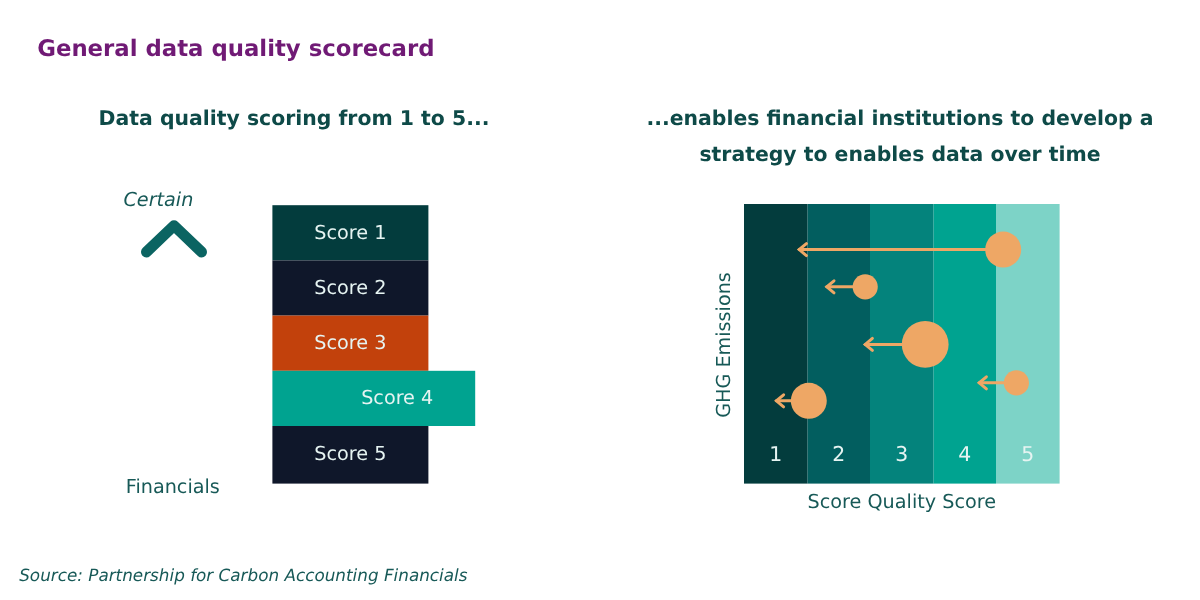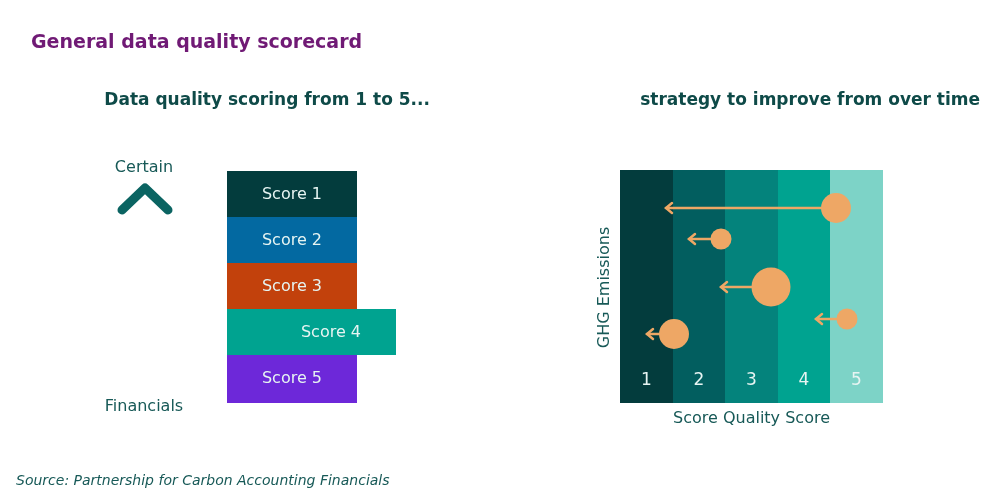--- a/index.html
+++ b/index.html
@@ -1,56 +1,57 @@
 <!DOCTYPE html>
 <html><head>
 <meta charset="utf-8">
 <style>
   html,body{margin:0;padding:0;background:#ffffff;}
   body{width:1000px;height:500px;position:relative;overflow:hidden;font-family:"DejaVu Sans",sans-serif;}
   .abs{position:absolute;}
   .title{left:0;width:1000px;top:30px;text-align:left;color:#701a75;font-weight:bold;font-size:19px;padding-left:31px;}
-  .sub{color:#0e4a48;font-weight:bold;font-size:17px;text-align:right;line-height:30px;}
+  .sub{color:#0e4a48;font-weight:bold;font-size:17px;text-align:center;line-height:30px;}
   .lbl{color:#175957;font-size:16px;text-align:center;}
   .score{position:absolute;left:0;width:130px;height:46px;line-height:46px;text-align:center;color:#e6f4f2;font-size:16px;}
   .col{position:absolute;top:0;height:233px;}
   .num{position:absolute;bottom:14px;width:100%;text-align:center;color:#e6f4f2;font-size:17px;}
   .source{left:16px;top:472px;font-style:italic;font-size:14px;color:#175957;}
 </style>
 </head>
 <body>
 
 <div class="abs title">General data quality scorecard</div>
 
 <div class="abs sub" style="left:60px;width:370px;top:84px;">Data quality scoring from 1 to 5...</div>
 
-<div class="abs lbl" style="left:94px;width:100px;top:157px;">Certain</div>
+<div class="abs lbl" style="left:82px;width:100px;top:157px;font-style:italic;">Certain</div>
 <div class="abs lbl" style="left:94px;width:100px;top:396px;">Financials</div>
 
 <svg class="abs" style="left:110px;top:180px;" width="70" height="215">
   <defs>
     <linearGradient id="ag" x1="0" y1="0" x2="0" y2="1">
       <stop offset="0" stop-color="#0b6462"></stop>
       <stop offset="1" stop-color="#c7ebe6"></stop>
     </linearGradient>
   </defs>
   <line x1="35" y1="8" x2="35" y2="205" stroke="url(#ag)" stroke-width="9" stroke-linecap="round"></line>
   <polyline points="12,30 35,8 58,30" fill="none" stroke="#0b6462" stroke-width="9" stroke-linecap="round" stroke-linejoin="round"></polyline>
 </svg>
 
 <div class="abs" style="left:227px;top:171px;width:130px;height:280px;">
   <div class="score" style="top:0;background:#033c3d;">Score 1</div>
-  <div class="score" style="top:46px;background:#0369a1;">Score 2</div>
+  <div class="score" style="top:46px;background:#0f172a;">Score 2</div>
   <div class="score" style="top:92px;background:#c2410c;">Score 3</div>
   <div class="score" style="top:138px;background:#00a390;padding-left:39px;">Score 4</div>
-  <div class="score" style="top:184px;height:48px;background:#6d28d9;">Score 5</div>
+  <div class="score" style="top:184px;height:48px;background:#0f172a;">Score 5</div>
 </div>
 
 <div class="abs sub" style="left:520px;width:460px;top:84px;">
-  <div>strategy to improve from over time</div>
+  <div>...enables financial institutions to develop a</div>
+  <div>strategy to enables data over time</div>
 </div>
 
 <div class="abs lbl" style="left:503px;top:278px;width:200px;transform:rotate(-90deg);transform-origin:center;">GHG Emissions</div>
 
 <div class="abs" style="left:620px;top:170px;width:263px;height:233px;">
   <div class="col" style="left:0;width:53px;background:#033c3d;">
       <div class="num">1</div>
     </div>
   <div class="col" style="left:53px;width:52px;background:#025e5f;">
       <div class="num">2</div>

